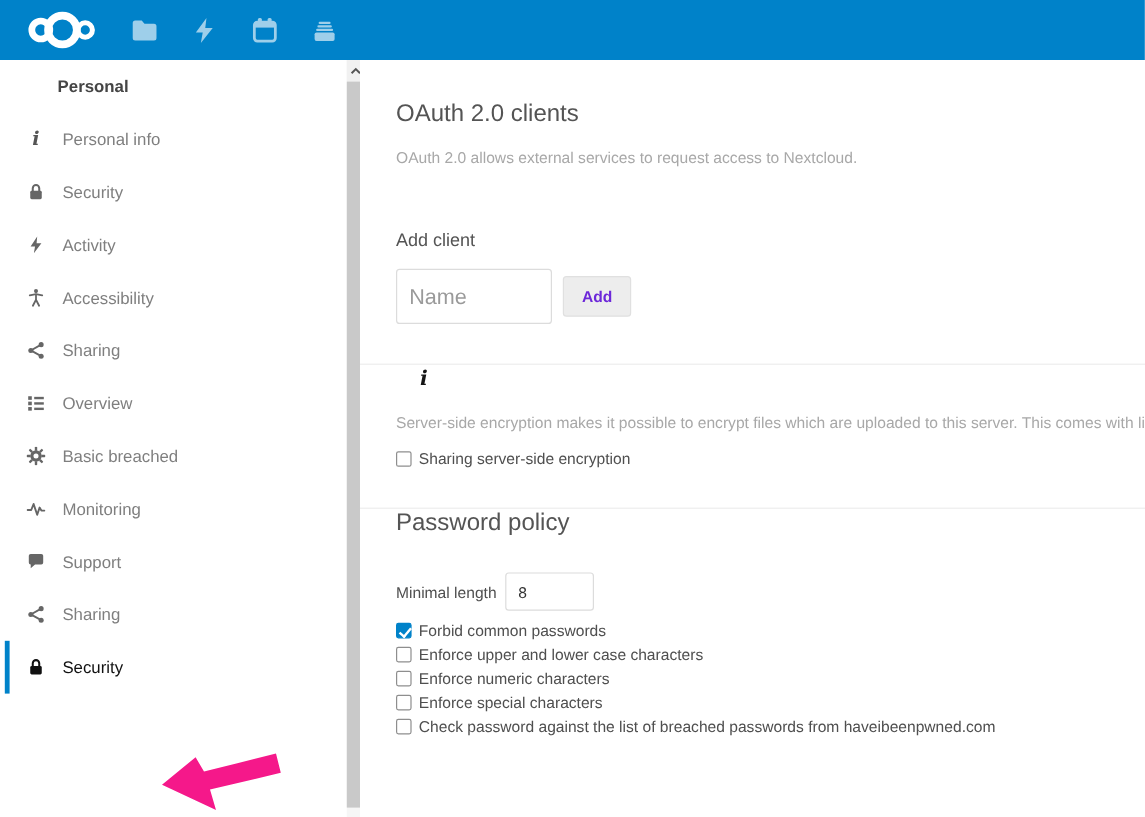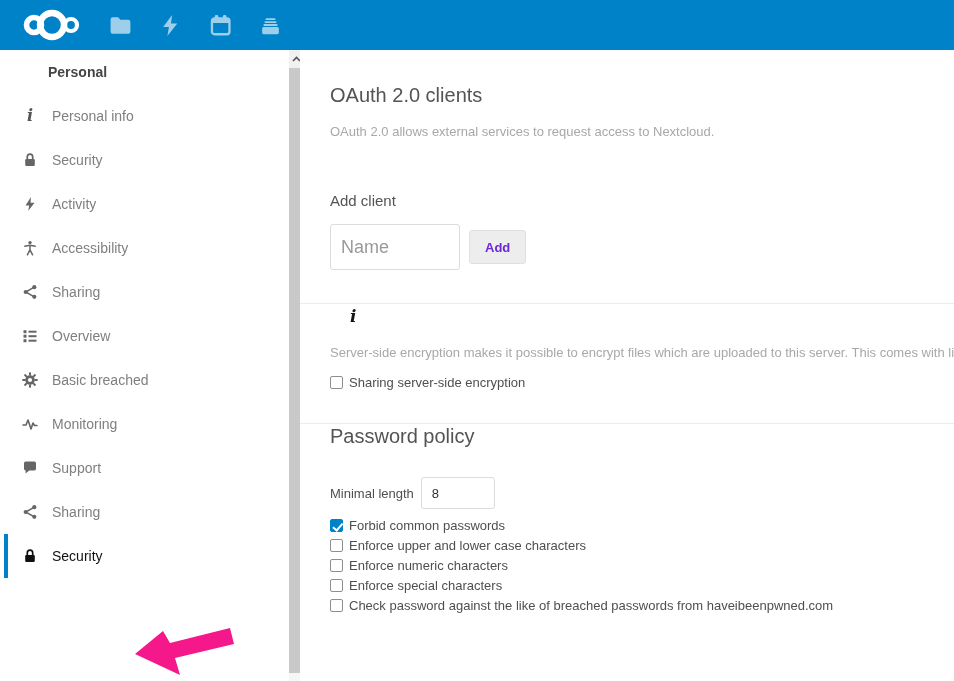--- a/index.html
+++ b/index.html
@@ -256,20 +256,20 @@
     <div class="cbrow">
       <span class="cb" data-checked="false"></span>
       <span>Enforce numeric characters</span>
     </div>
     <div class="cbrow">
       <span class="cb" data-checked="false"></span>
       <span>Enforce special characters</span>
     </div>
     <div class="cbrow">
       <span class="cb" data-checked="false"></span>
-      <span>Check password against the like of breached passwords from haveibeenpwned.com</span>
+      <span>Check password against the list of breached passwords from haveibeenpwned.com</span>
     </div>
   </div>
 </div>
 
 <svg class="arrow" viewBox="0 0 112 57">
   <polygon points="9,30 37,7 44,19 104,4 108,20 49,34 54,51" fill="#f5188a"></polygon>
 </svg>
 
 </body></html>

